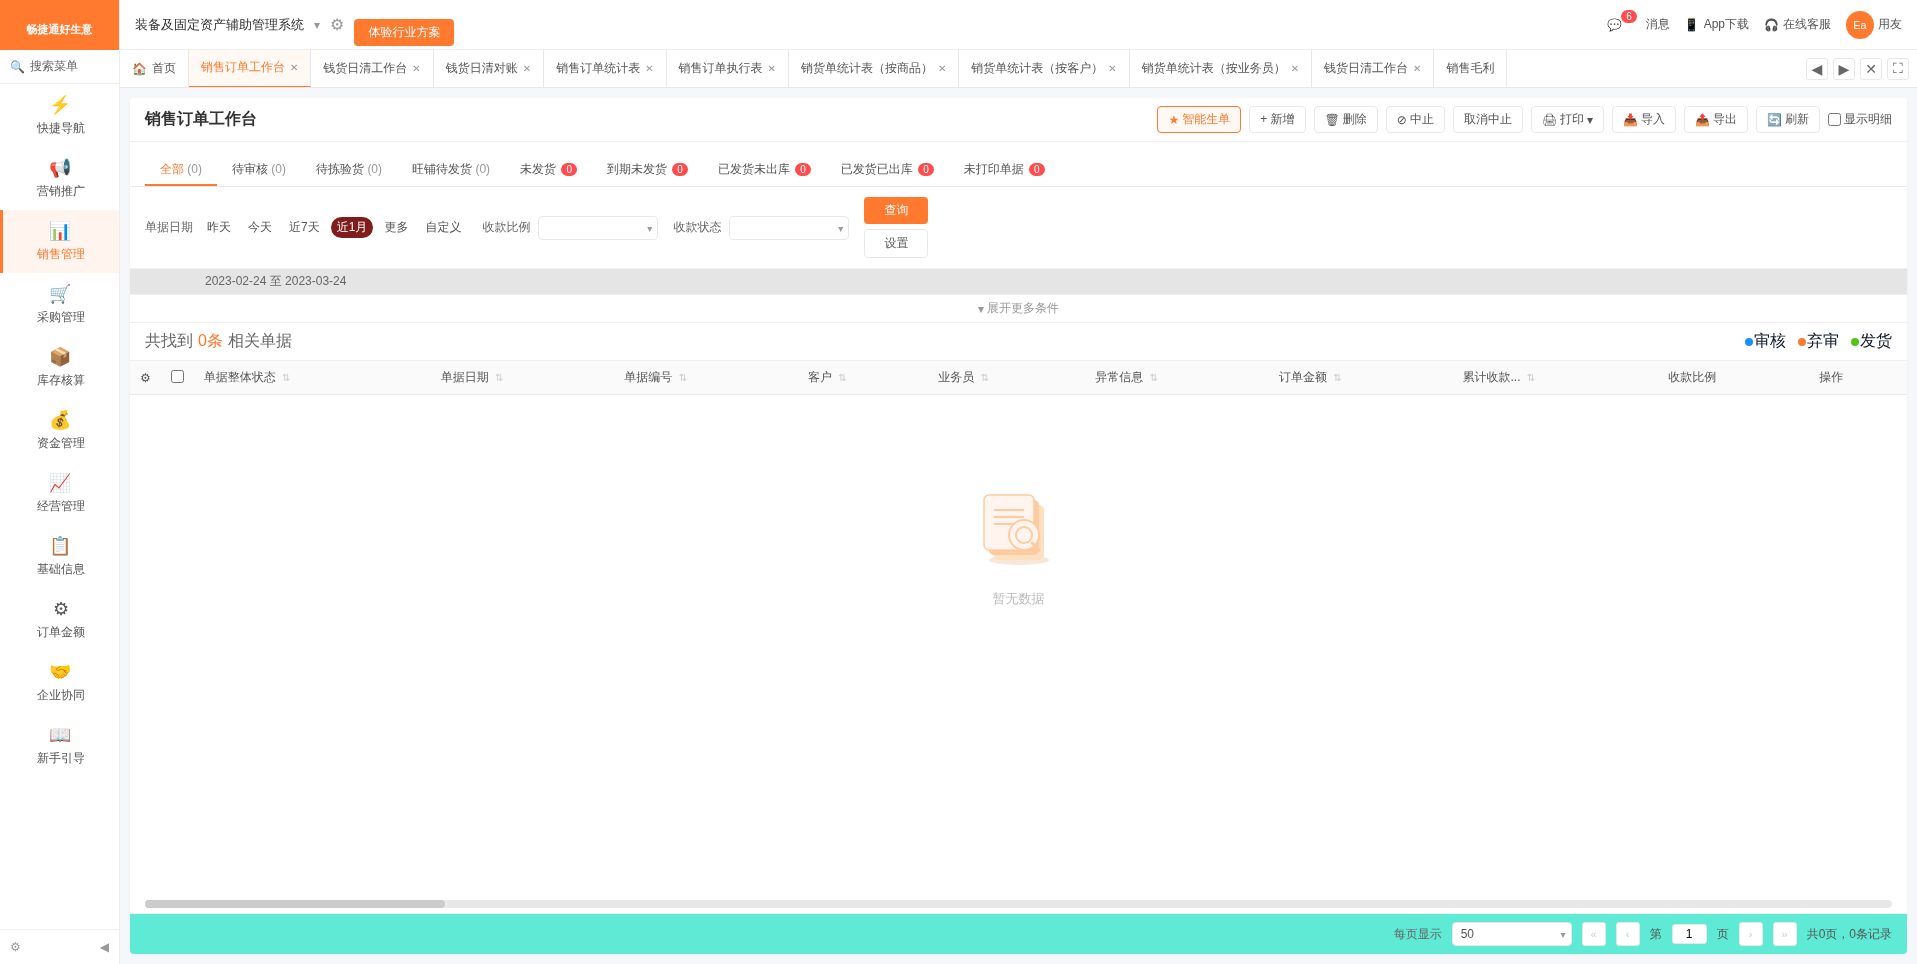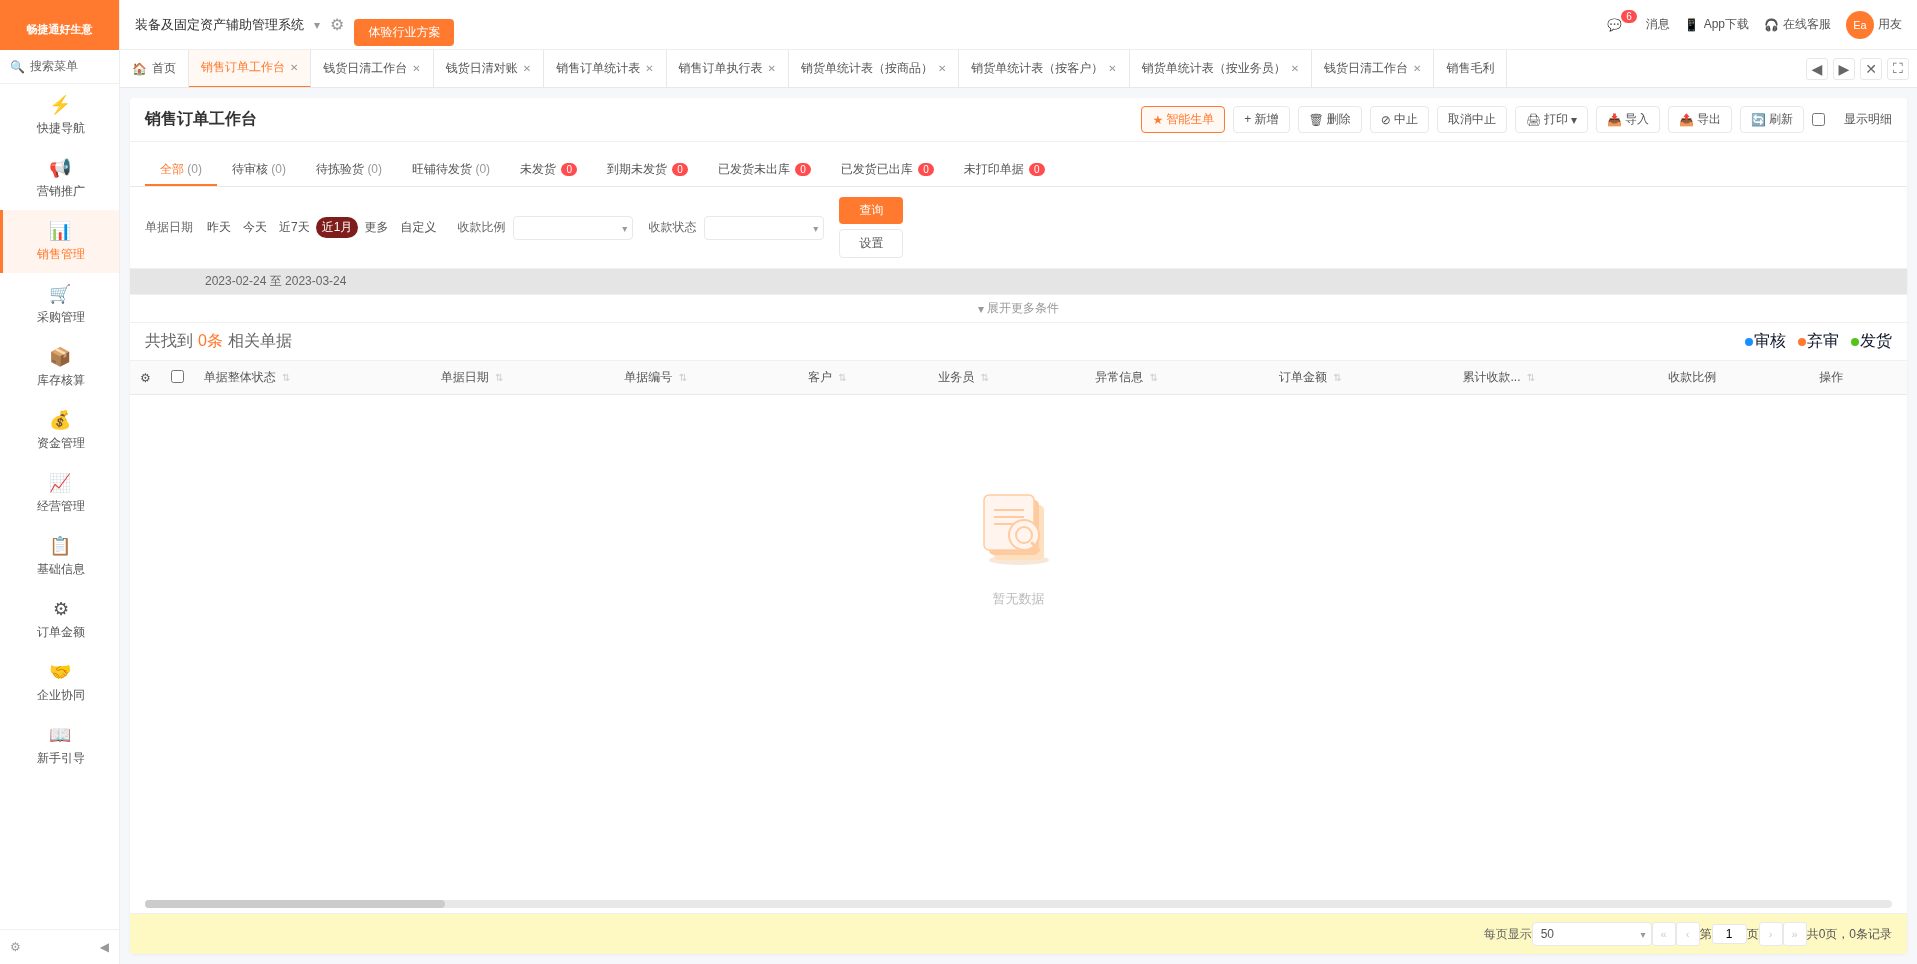--- a/index.html
+++ b/index.html
@@ -251,21 +251,21 @@
       color: #555;
     }
     .toolbar-btn.primary {
       background: #fff8f3;
       border-color: #ff7a2e;
       color: #ff7a2e;
     }
     .display-detail {
       display: flex;
       align-items: center;
-      gap: 19px;
+      gap: 3px;
       font-size: 12px;
       color: #555;
     }
 
     
     .sub-tabs {
       background: #fff;
       padding: 8px 15px 0;
       display: flex;
       align-items: center;
@@ -313,20 +313,21 @@
       gap: 8px;
       font-size: 12px;
       color: #555;
     }
     .filter-label {
       color: #666;
       white-space: nowrap;
     }
     .date-shortcuts {
       display: flex;
+      gap: 5px;
     }
     .date-shortcut {
       padding: 2px 6px;
       border-radius: 3px;
       cursor: pointer;
       color: #555;
       font-size: 12px;
     }
     .date-shortcut.active {
       background: #7f1d1d;
@@ -448,25 +449,26 @@
       align-items: center;
       justify-content: center;
       color: #bbb;
       font-size: 13px;
       gap: 15px;
       padding: 80px 0;
     }
 
     
     .pagination {
-      background: #fef9c3;
+      background: #5eead4;
       padding: 8px 15px;
       display: flex;
       align-items: center;
       justify-content: flex-end;
+      gap: 10px;
       border-top: 1px solid #f0f0f0;
       font-size: 12px;
       color: #555;
       flex-shrink: 0;
     }
     .pagination-label { color: #666; }
     .page-size-select {
       border: 1px solid #e8e8e8;
       border-radius: 3px;
       padding: 2px 5px;

